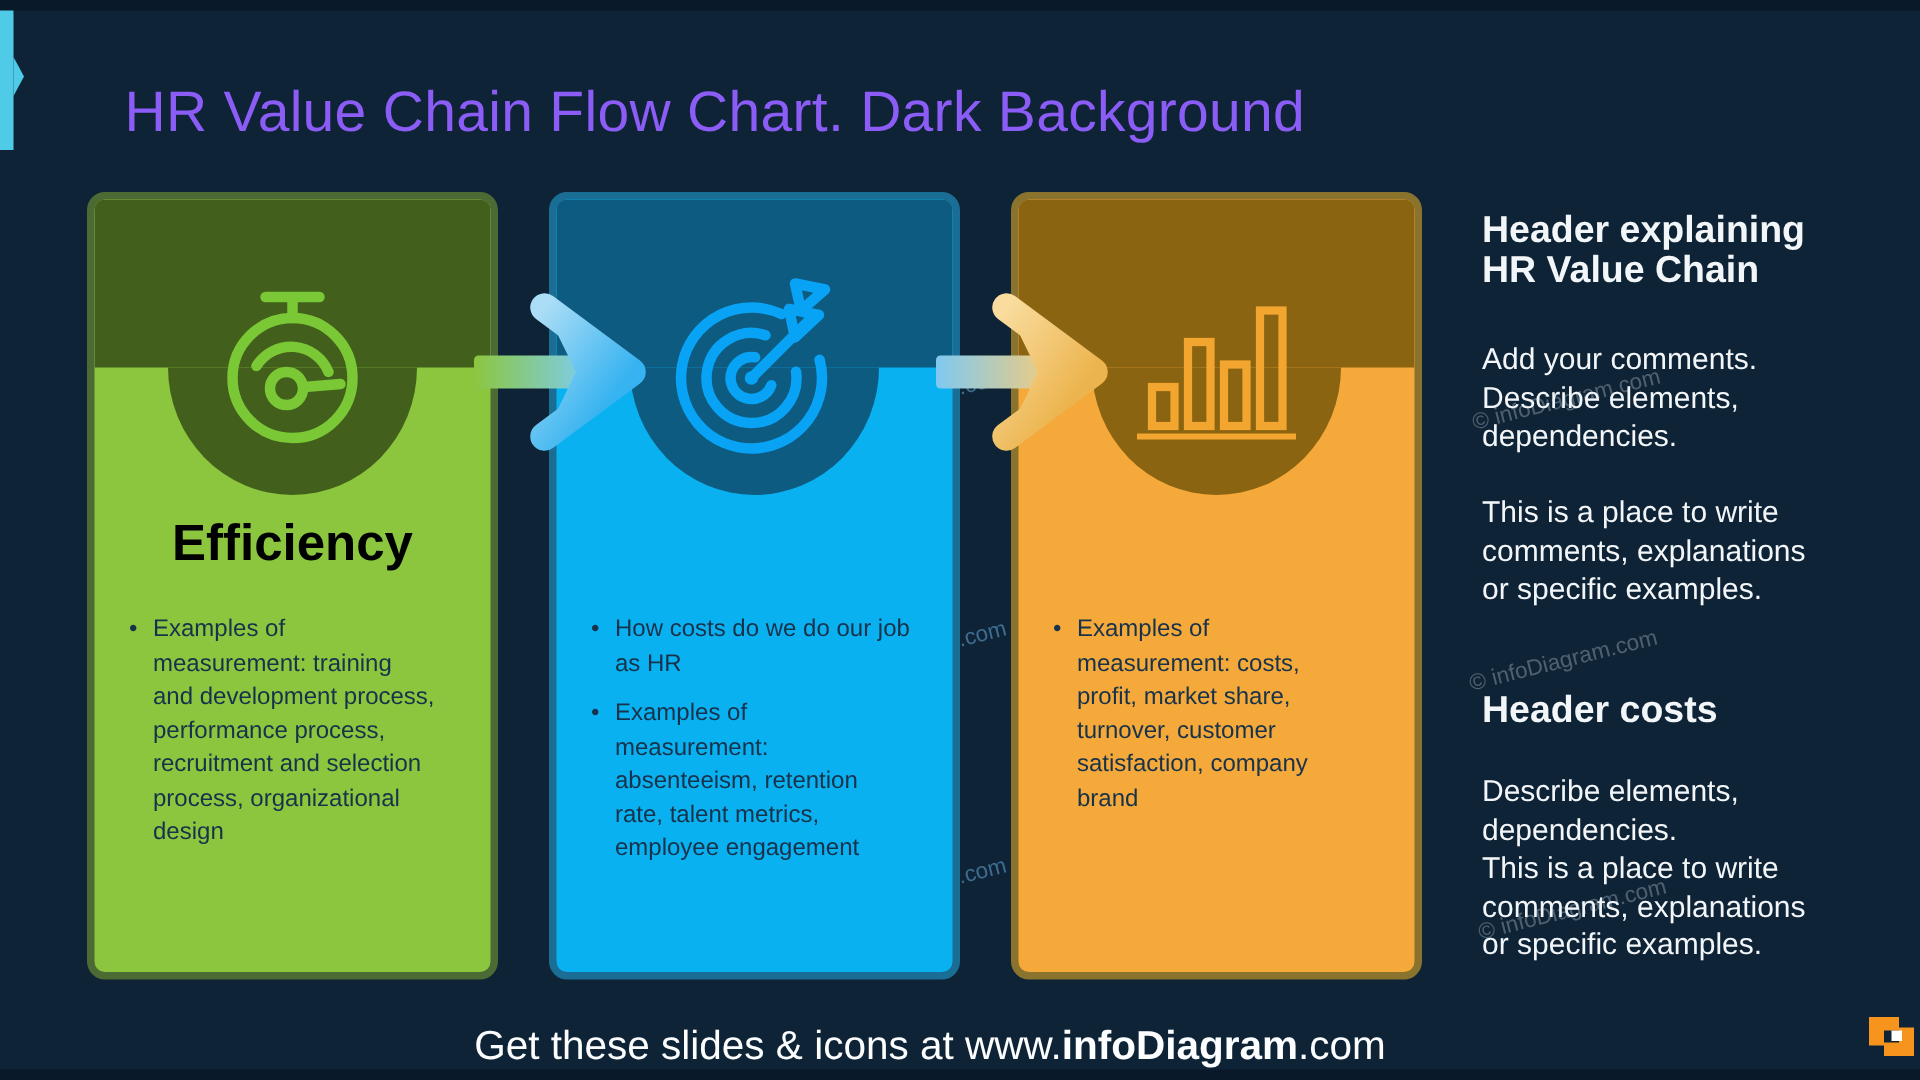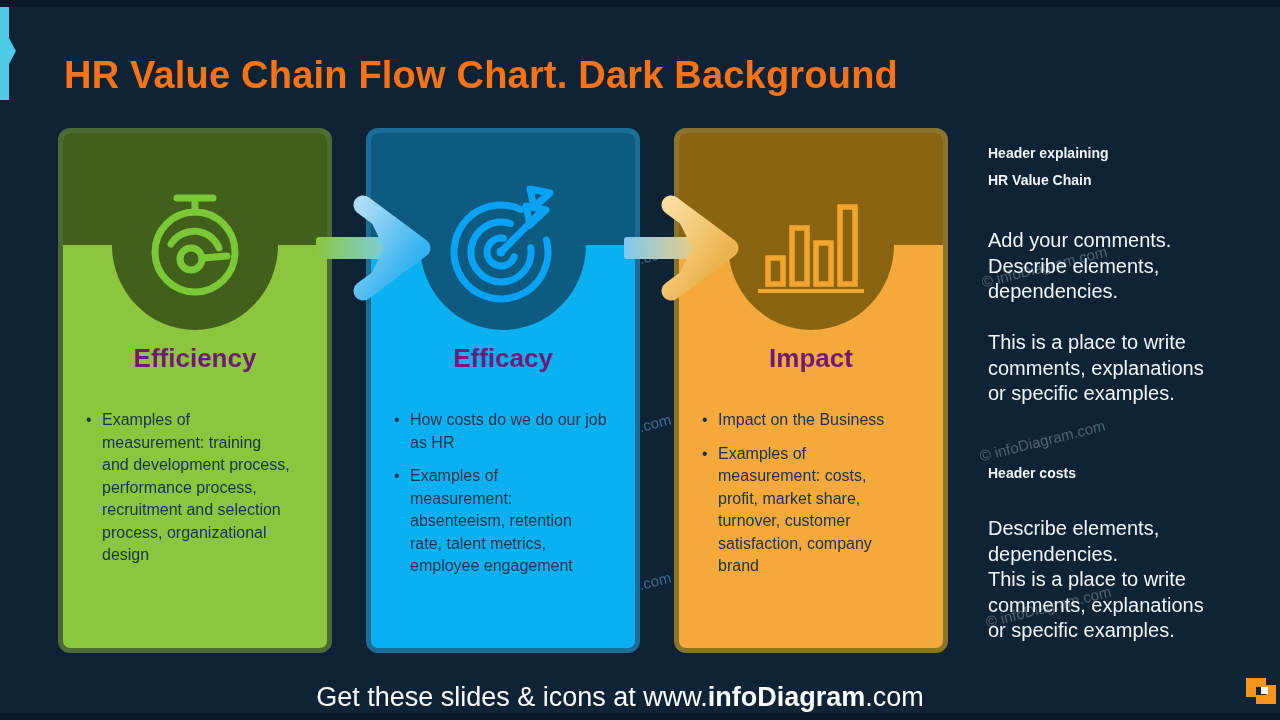--- a/index.html
+++ b/index.html
@@ -8,51 +8,51 @@
     background:#0E2336;
     font-family:"Liberation Sans", sans-serif;
   }
   .edge { position:absolute; left:0; right:0; height:7px; background:#0A1929; z-index:6; }
   .edge.top { top:0; } .edge.bottom { bottom:0; }
 
   .ribbon { position:absolute; left:0; top:6px; width:9px; height:94px; background:#4FCBE8; z-index:5; }
   .ribbon::after { content:""; position:absolute; left:9px; top:32px;
     border-top:13px solid transparent; border-bottom:13px solid transparent; border-left:7px solid #4FCBE8; }
 
-  .slide-title { position:absolute; left:64px; top:29px; font-size:38px; font-weight:700;
-    color:#f97316; letter-spacing:0.2px; z-index:5; }
+  .slide-title { position:absolute; left:83px; top:29px; font-size:38px; font-weight:400;
+    color:#8b5cf6; letter-spacing:0.2px; z-index:5; }
 
   
   .card--green  { --bright:#8CC63F; --dark:#42601C; --border:#4C6A33; }
   .card--blue   { --bright:#0AB1F1; --dark:#0D5B80; --border:#1A6E95; }
   .card--orange { --bright:#F4A93A; --dark:#8A6410; --border:#8A742D; }
   .card { position:absolute; top:128px; width:274px; height:525px; box-sizing:border-box;
     background:var(--bright); border:5px solid var(--border); border-radius:12px;
     overflow:hidden; z-index:2; }
   .card.c1 { left:58px; } .card.c2 { left:366px; } .card.c3 { left:674px; }
   .card-dark  { position:absolute; top:0; left:0; right:0; height:112px; background:var(--dark); }
   .card-scoop { position:absolute; top:112px; left:50%; transform:translateX(-50%);
     width:166px; height:85px; background:var(--dark);
     border-radius:0 0 83px 83px / 0 0 85px 85px; }
   .card-icon { position:absolute; left:50%; transform:translateX(-50%); }
   .card-title { position:absolute; top:210px; left:0; width:100%; text-align:center;
-    font-size:26px; font-weight:bold; color:#701a75; }
+    font-size:34px; font-weight:bold; color:#000000; }
   .card-bullets { position:absolute; top:276px; left:22px; right:12px;
     color:#17324A; font-size:16px; line-height:22.5px; margin:0; padding:0; }
   .card-bullets li { list-style:none; position:relative; padding-left:17px;
     margin:0 0 11px 0; white-space:pre-line; }
   .card-bullets li::before { content:"•"; position:absolute; left:1px; top:0; }
 
   
   .arrow { position:absolute; top:180px; width:150px; height:140px; z-index:3; }
   .arrow.a1 { left:310px; } .arrow.a2 { left:618px; }
 
   
   .panel { position:absolute; left:988px; top:0; width:235px; color:#F2F6F9; z-index:2; }
-  .panel-h { position:absolute; font-size:14px; font-weight:bold; line-height:26.5px; white-space:pre-line; }
+  .panel-h { position:absolute; font-size:25px; font-weight:bold; line-height:26.5px; white-space:pre-line; }
   .panel-p { position:absolute; font-size:20px; line-height:25.5px; white-space:pre-line; }
   .ph1 { top:140px; } .pp1 { top:228px; } .pp2 { top:330px; }
   .ph2 { top:460px; } .pp3 { top:516px; }
 
   
   .wm { position:absolute; font-size:15px; white-space:nowrap; transform:rotate(-14deg); pointer-events:none; }
   .wm-blue  { color:rgba(100,170,215,0.55); z-index:1; }
   .wm-white { color:rgba(225,238,248,0.30); z-index:3; }
 
   
@@ -107,21 +107,20 @@
     <g fill="none" stroke="#09A3F6" stroke-width="7" stroke-linecap="round" stroke-linejoin="round">
       <path d="M87.9,27.4 A47 47 0 1 0 113.4,57.8"></path>
       <path d="M77.3,41.5 A30 30 0 1 0 97.7,65.8"></path>
       <path d="M70.4,56.2 A14 14 0 1 0 81.2,74.8"></path>
       <line x1="68" y1="70" x2="106" y2="32"></line>
       <path d="M97,43 L93,24 L113,28 Z"></path>
       <path d="M101,25 L97,7 L117,11 Z"></path>
     </g>
     <circle cx="68" cy="70" r="4.5" fill="#09A3F6"></circle>
   </svg>
-  <div class="card-title">Efficacy</div>
   <ul class="card-bullets">
     <li>How costs do we do our job
 as HR</li>
     <li>Examples of
 measurement:
 absenteeism, retention
 rate, talent metrics,
 employee engagement</li>
   </ul>
 </div>
@@ -131,23 +130,21 @@
   <div class="card-scoop"></div>
   <svg class="card-icon" style="top:67px;" width="140" height="100" viewBox="0 0 140 100">
     <g fill="none" stroke="#F2A52F" stroke-width="5.5">
       <rect x="27" y="58" width="15" height="26"></rect>
       <rect x="51" y="28" width="15" height="56"></rect>
       <rect x="75" y="43" width="15" height="41"></rect>
       <rect x="99" y="7" width="15" height="77"></rect>
       <line x1="17" y1="91" x2="123" y2="91" stroke-width="4"></line>
     </g>
   </svg>
-  <div class="card-title">Impact</div>
   <ul class="card-bullets">
-    <li>Impact on the Business</li>
     <li>Examples of
 measurement: costs,
 profit, market share,
 turnover, customer
 satisfaction, company
 brand</li>
   </ul>
 </div>
 
 <svg class="arrow a1" viewBox="0 0 150 140">

